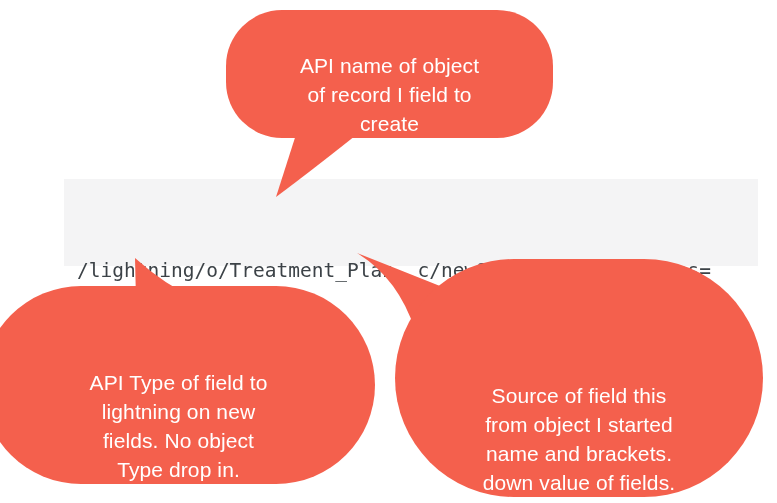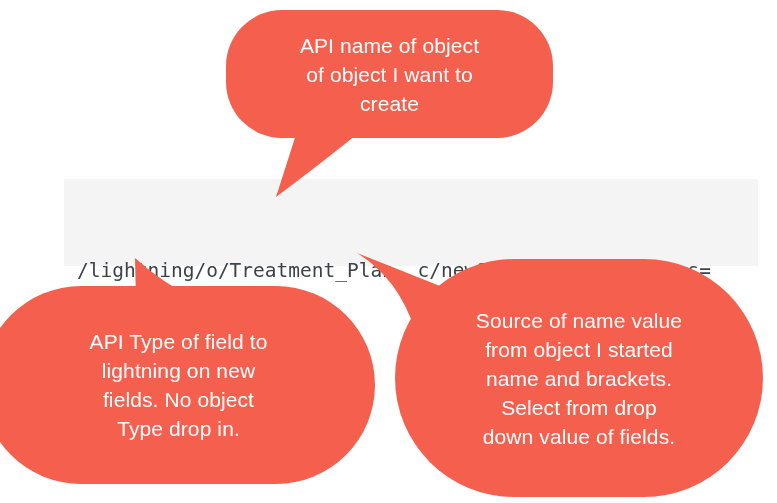--- a/index.html
+++ b/index.html
@@ -45,21 +45,21 @@
   .tails path { fill: var(--bubble); }
 
   
   .callout {
     position: absolute;
     z-index: 3;
     background: var(--bubble);
     color: var(--bubble-text);
     display: flex;
     flex-direction: column;
-    justify-content: center;
+    justify-content: flex-end;
     align-items: center;
     text-align: center;
   }
   .callout .line {
     font-size: 21px;
     line-height: 29px;
     letter-spacing: 0.1px;
   }
   .callout-top {
     left: 226px; top: 10px;
@@ -88,32 +88,31 @@
   </div>
 
   <svg class="tails" viewBox="0 0 777 503" xmlns="http://www.w3.org/2000/svg">
     <path d="M 300 122 L 276 197 Q 315 168 370 124 Z"></path>
     <path d="M 136 300 L 135 258 Q 165 285 198 300 Z"></path>
     <path d="M 357 253 Q 398 278 415 330 L 475 300 Q 405 272 357 253 Z"></path>
   </svg>
 
   <div class="callout callout-top">
     <div class="line">API name of object</div>
-    <div class="line">of object I want to</div>
+    <div class="line">of record I field to</div>
     <div class="line">create</div>
   </div>
 
   <div class="callout callout-left">
     <div class="line">API Type of field to</div>
     <div class="line">lightning on new</div>
     <div class="line">fields. No object</div>
     <div class="line">Type drop in.</div>
   </div>
 
   <div class="callout callout-right">
-    <div class="line">Source of name value</div>
+    <div class="line">Source of field this</div>
     <div class="line">from object I started</div>
     <div class="line">name and brackets.</div>
-    <div class="line">Select from drop</div>
     <div class="line">down value of fields.</div>
   </div>
 
 </div>
 
 </body></html>

